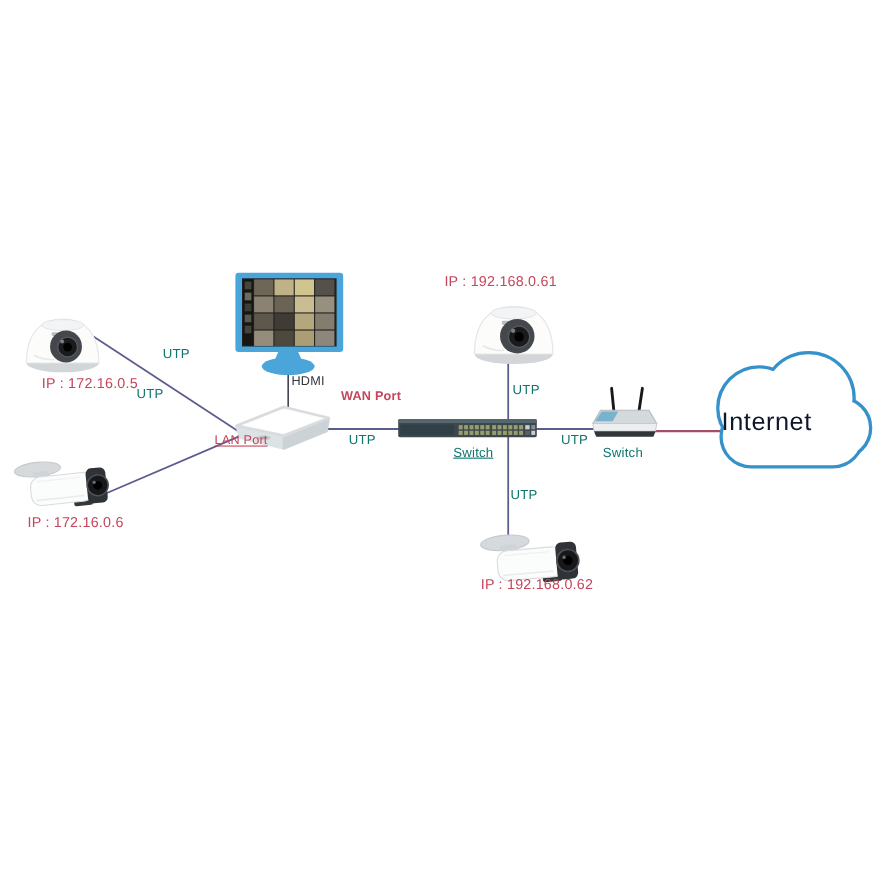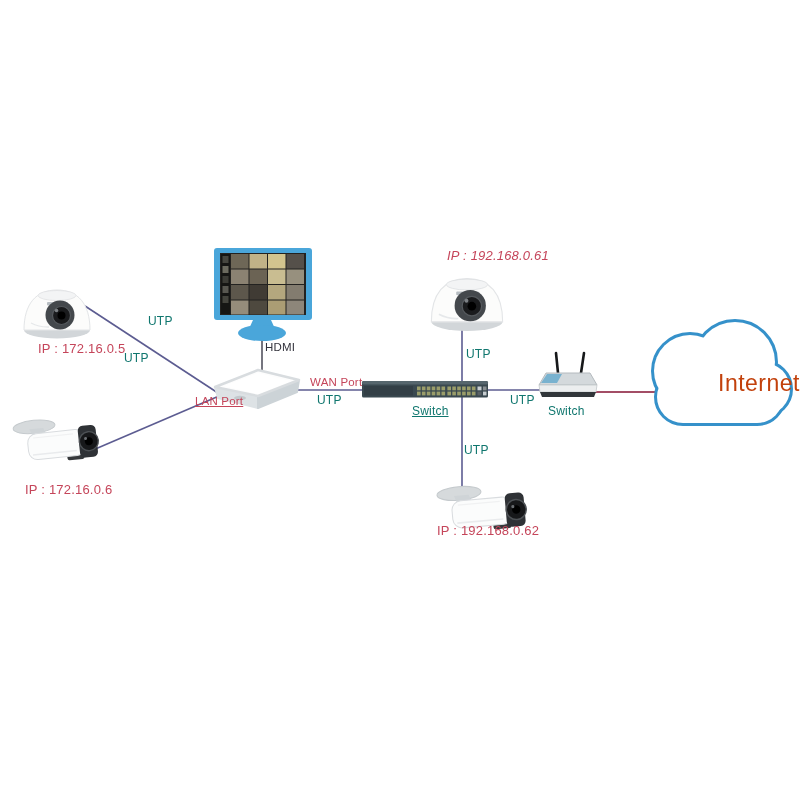--- a/index.html
+++ b/index.html
@@ -6,21 +6,21 @@
   #canvas{
     position:relative;width:800px;height:800px;background:#ffffff;overflow:hidden;
     font-family:"Liberation Sans",sans-serif;
   }
   #art{position:absolute;left:0;top:0;}
   .lbl{position:absolute;white-space:nowrap;font-size:12px;color:#0f766e;letter-spacing:.2px;}
   .lbl-red{color:#c5455a;font-size:13px;}
   .lbl-port{color:#c5455a;font-size:11.5px;}
   .lbl-small{font-size:11.5px;color:#33333d;}
   .lbl-internet{
-    font-size:23px;color:#c2410c;width:144px;text-align:right;letter-spacing:.5px;
+    font-size:23px;color:#0f172a;width:144px;text-align:left;letter-spacing:.5px;
   }
 </style>
 </head>
 <body>
 
 <div id="canvas">
 
   <svg id="art" width="800" height="800" viewBox="0 0 800 800">
 
     <g>
@@ -172,33 +172,33 @@
       <g fill="#ffffff">
         <circle cx="690" cy="371" r="36"></circle>
         <circle cx="735" cy="362" r="40"></circle>
         <circle cx="764" cy="389" r="26"></circle>
         <rect x="657" y="371" width="126" height="52" rx="26"></rect>
       </g>
     </g>
   </svg>
 
   <div class="lbl lbl-red" style="left:38px;top:341px;">IP : 172.16.0.5</div>
-  <div class="lbl lbl-red" style="left:25px;top:467px;margin-top:15px;">IP : 172.16.0.6</div>
-  <div class="lbl lbl-red" style="left:447px;top:248px;font-style:italic;">IP : 192.168.0.61</div>
+  <div class="lbl lbl-red" style="left:25px;top:467px;">IP : 172.16.0.6</div>
+  <div class="lbl lbl-red" style="left:404px;top:248px;">IP : 192.168.0.61</div>
   <div class="lbl lbl-red" style="left:437px;top:523px;">IP : 192.168.0.62</div>
 
   <div class="lbl" style="left:148px;top:314px;">UTP</div>
   <div class="lbl" style="left:124px;top:351px;">UTP</div>
   <div class="lbl lbl-small" style="left:265px;top:341px;">HDMI</div>
   <div class="lbl" style="left:317px;top:393px;">UTP</div>
   <div class="lbl" style="left:466px;top:347px;">UTP</div>
   <div class="lbl" style="left:464px;top:443px;">UTP</div>
   <div class="lbl" style="left:510px;top:393px;">UTP</div>
 
   <div class="lbl lbl-port" style="left:195px;top:395px;text-decoration:underline;">LAN Port</div>
-  <div class="lbl lbl-port" style="left:310px;top:376px;">WAN Port</div>
+  <div class="lbl lbl-port" style="left:310px;top:355px;font-weight:bold;">WAN Port</div>
 
   <div class="lbl" style="left:412px;top:404px;text-decoration:underline;">Switch</div>
   <div class="lbl" style="left:548px;top:404px;">Switch</div>
 
   <div class="lbl lbl-internet" style="left:656px;top:370px;">Internet</div>
 
 </div>
 
 </body></html>

